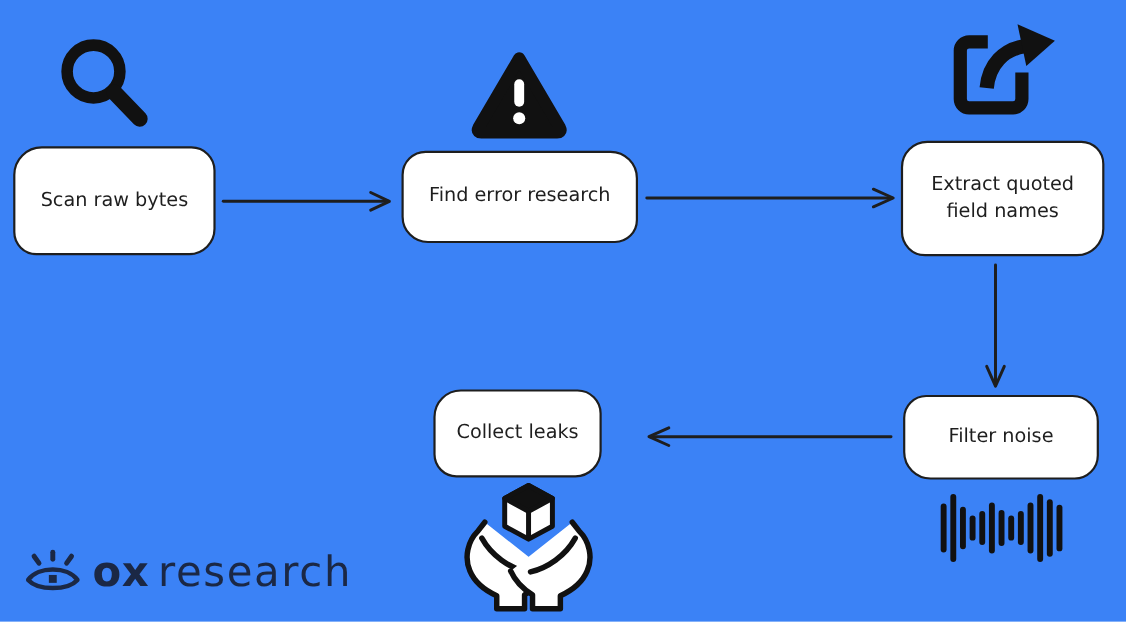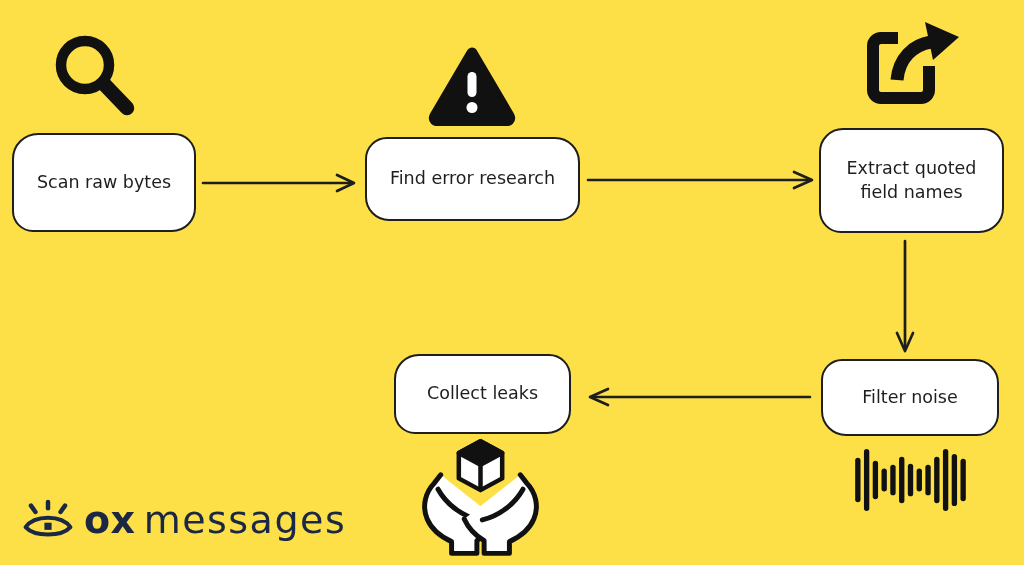--- a/index.html
+++ b/index.html
@@ -1,30 +1,30 @@
 <!DOCTYPE html>
 <html><head>
 <meta charset="utf-8">
 <style>
   html,body{margin:0;padding:0;background:#ffffff;}
   body{width:1024px;height:565px;overflow:hidden;font-family:"DejaVu Sans",sans-serif;}
-  .canvas{position:relative;width:1024px;height:565px;background:#fde047;}
+  .canvas{position:relative;width:1024px;height:565px;background:#3b82f6;}
 
   
   .node{
     position:absolute;box-sizing:border-box;
     border:2.2px solid #1e1e1e;border-radius:24px;background:#ffffff;
     display:flex;align-items:center;justify-content:center;text-align:center;
     color:#1e1e1e;font-size:17.5px;line-height:1.35;padding:8px 12px;
   }
   #node-scan   {left:12px;  top:133px; width:184px; height:99px;  border-radius:26px 22px 24px 21px;}
   #node-find   {left:365px; top:137px; width:215px; height:84px;  border-radius:22px 25px 21px 24px;}
   #node-extract{left:819px; top:128px; width:185px; height:105px; border-radius:24px 21px 25px 22px;}
   #node-filter {left:821px; top:359px; width:178px; height:77px;  border-radius:21px 24px 22px 25px;}
-  #node-collect{left:394px; top:354px; width:177px; height:80px;  border-radius:25px 22px 24px 21px;}
+  #node-collect{left:394px; top:354px; width:153px; height:80px;  border-radius:25px 22px 24px 21px;}
 
   
   .icon{position:absolute;}
   #icon-magnifier{left:52px;  top:34px;  width:86px;  height:86px;}
   #icon-warning  {left:427px; top:44px;  width:90px;  height:82px;}
   #icon-share    {left:859px; top:16px;  width:107px; height:90px;}
   #icon-waveform {left:852px; top:448px; width:117px; height:64px;}
   #icon-hands    {left:411px; top:435px; width:139px; height:122px;}
   .icon svg{display:block;width:100%;height:100%;}
 
@@ -144,17 +144,17 @@
       <svg viewBox="0 0 58 46" stroke="#1b2845" fill="none" stroke-linecap="round">
         <path d="M4 31 C14 17 44 17 54 31 C44 42 14 42 4 31 Z" stroke-width="4.5" stroke-linejoin="round"></path>
         <rect x="25" y="26" width="8" height="8" fill="#1b2845" stroke="none"></rect>
         <line x1="10" y1="7" x2="15" y2="14" stroke-width="5"></line>
         <line x1="29" y1="3" x2="29" y2="10" stroke-width="5"></line>
         <line x1="48" y1="7" x2="43" y2="14" stroke-width="5"></line>
       </svg>
     </span>
     <span class="logo-text">
       <span class="logo-bold">ox</span>
-      <span class="logo-rest">messages</span>
+      <span class="logo-rest">research</span>
     </span>
   </div>
 
 </div>
 
 </body></html>

